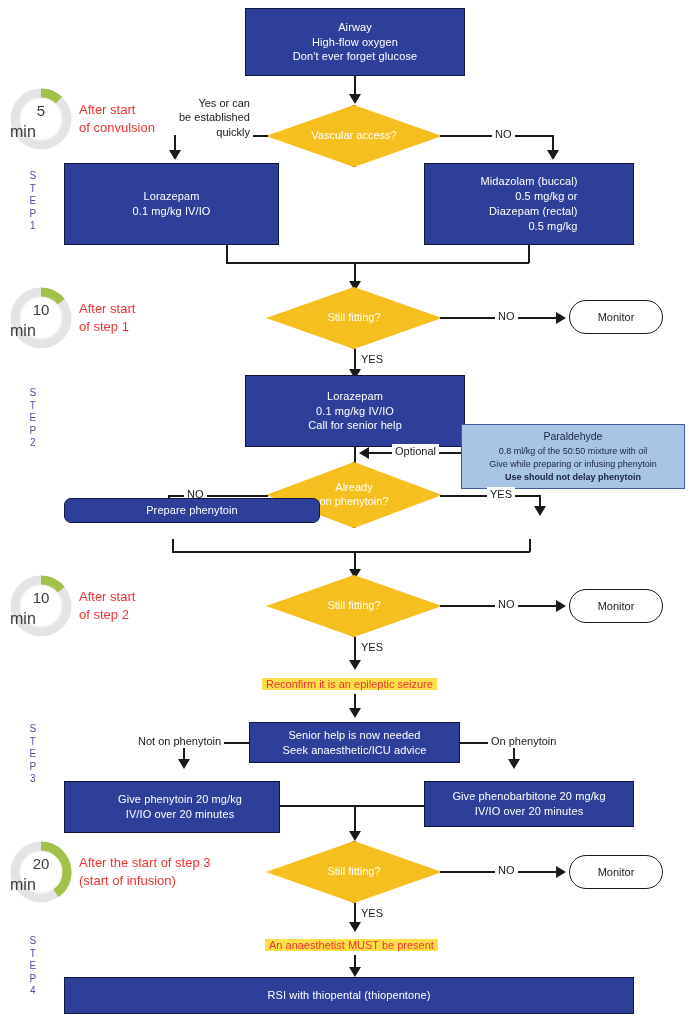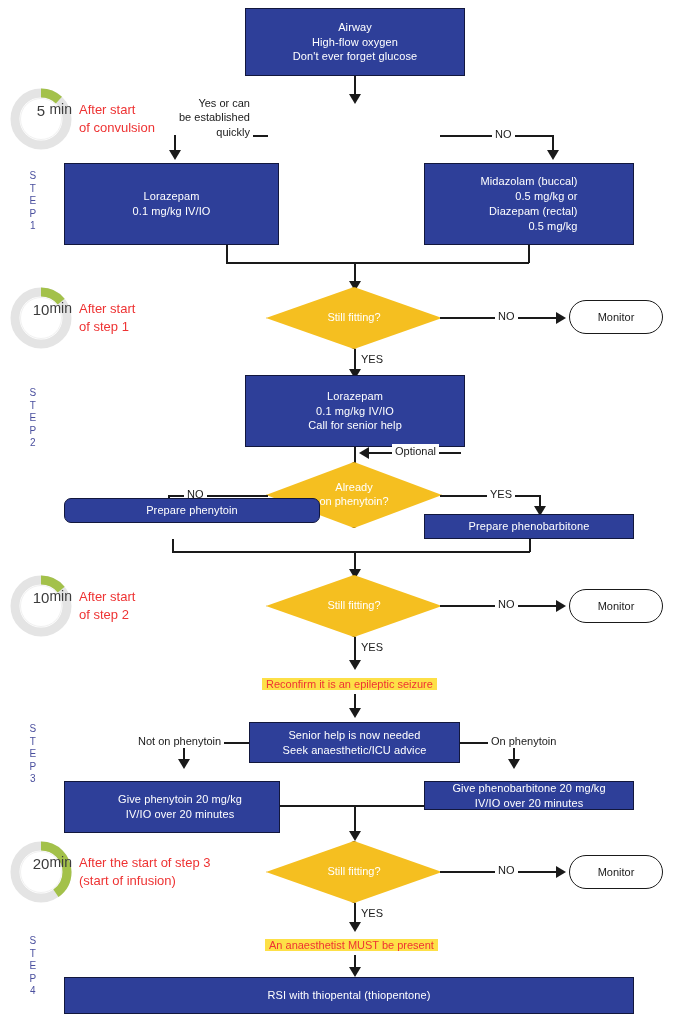--- a/index.html
+++ b/index.html
@@ -147,23 +147,23 @@
     left: 0; right: 0;
     top: 15px;
     text-align: center;
     font-size: 15px;
     color: #3b3b3b;
     line-height: 1;
   }
   .clock-unit {
     position: absolute;
     left: 0; right: 0;
-    top: 14px;
-    text-align: right;
-    font-size: 14px;
+    top: 36px;
+    text-align: left;
+    font-size: 16px;
     color: #3b3b3b;
     line-height: 1;
   }
   .clock-caption {
     position: absolute;
     color: #ee3333;
     font-size: 13px;
     line-height: 1.35;
     white-space: nowrap;
   }
@@ -204,20 +204,24 @@
     <div class="txt">
       <span>Airway</span><br>
       <span>High-flow oxygen</span><br>
       <span>Don't ever forget glucose</span>
     </div>
   </div>
 
   <div class="ln ln-v" style="left:354px; top:76px; height:21px;"></div>
   <div class="arrow-d" style="left:349px; top:94px;"></div>
 
+  <div class="diamond-wrap" style="left:266px; top:105px; width:176px; height:62px;">
+    <div class="diamond-shape"></div>
+    <div class="diamond-label">Vascular access?</div>
+  </div>
 
   <div class="ln ln-h" style="left:174px; top:135px; width:94px;"></div>
   <div class="ln ln-v" style="left:174px; top:135px; height:18px;"></div>
   <div class="arrow-d" style="left:169px; top:150px;"></div>
   <div class="edge-label multi" style="left:176px; top:96px;">
     <span>Yes or can</span><br>
     <span>be established</span><br>
     <span>quickly</span>
   </div>
 
@@ -297,20 +301,28 @@
   </div>
 
   <div class="node box-blue" style="left:245px; top:375px; width:220px; height:72px;">
     <div class="txt">
       <span>Lorazepam</span><br>
       <span>0.1 mg/kg IV/IO</span><br>
       <span>Call for senior help</span>
     </div>
   </div>
 
+  <div class="node box-note" style="left:461px; top:424px; width:224px; height:65px;">
+    <div class="txt" style="padding:2px 4px;">
+      <span class="note-title">Paraldehyde</span><br>
+      <span>0.8 ml/kg  of the 50:50 mixture with oil</span><br>
+      <span>Give while preparing or infusing phenytoin</span><br>
+      <span class="note-strong">Use should not delay phenytoin</span>
+    </div>
+  </div>
 
   <div class="ln ln-h" style="left:369px; top:452px; width:92px;"></div>
   <div class="arrow-l" style="left:359px; top:447px;"></div>
   <div class="edge-label" style="left:392px; top:444px;">Optional</div>
 
   <div class="ln ln-v" style="left:354px; top:447px; height:18px;"></div>
 
   <div class="diamond-wrap" style="left:266px; top:462px; width:176px; height:66px;">
     <div class="diamond-shape"></div>
     <div class="diamond-label">
@@ -324,23 +336,20 @@
   <div class="arrow-d" style="left:163px; top:506px;"></div>
   <div class="edge-label" style="left:184px; top:487px;">NO</div>
 
   <div class="ln ln-h" style="left:440px; top:495px; width:100px;"></div>
   <div class="ln ln-v" style="left:539px; top:495px; height:14px;"></div>
   <div class="arrow-d" style="left:534px; top:506px;"></div>
   <div class="edge-label" style="left:487px; top:487px;">YES</div>
 
   <div class="node box-blue" style="left:64px; top:498px; width:256px; height:25px;border-radius:7px;">
     <span>Prepare phenytoin</span>
-  </div>
-  <div class="node box-blue" style="left:424px; top:514px; width:210px; height:25px;">
-    <span>Prepare phenobarbitone</span>
   </div>
 
   <div class="ln ln-v" style="left:172px; top:539px; height:13px;"></div>
   <div class="ln ln-v" style="left:529px; top:539px; height:13px;"></div>
   <div class="ln ln-h" style="left:172px; top:551px; width:358px;"></div>
   <div class="ln ln-v" style="left:354px; top:551px; height:22px;"></div>
   <div class="arrow-d" style="left:349px; top:569px;"></div>
 
   <div class="clock" style="left:10px; top:575px;">
     <svg width="62" height="62" viewBox="0 0 62 62" aria-hidden="true">
@@ -403,21 +412,21 @@
   <div class="ln ln-v" style="left:513px; top:742px; height:20px;"></div>
   <div class="arrow-d" style="left:508px; top:759px;"></div>
   <div class="edge-label" style="left:488px; top:734px;">On phenytoin</div>
 
   <div class="node box-blue" style="left:64px; top:781px; width:216px; height:52px;padding-left:16px;">
     <div class="txt">
       <span>Give phenytoin 20 mg/kg</span><br>
       <span>IV/IO over 20 minutes</span>
     </div>
   </div>
-  <div class="node box-blue" style="left:424px; top:781px; width:210px; height:29px;">
+  <div class="node box-blue" style="left:424px; top:781px; width:210px; height:46px;">
     <div class="txt">
       <span>Give phenobarbitone 20 mg/kg</span><br>
       <span>IV/IO over 20 minutes</span>
     </div>
   </div>
 
   <div class="ln ln-h" style="left:280px; top:805px; width:144px;"></div>
   <div class="ln ln-v" style="left:354px; top:805px; height:31px;"></div>
   <div class="arrow-d" style="left:349px; top:831px;"></div>
 

